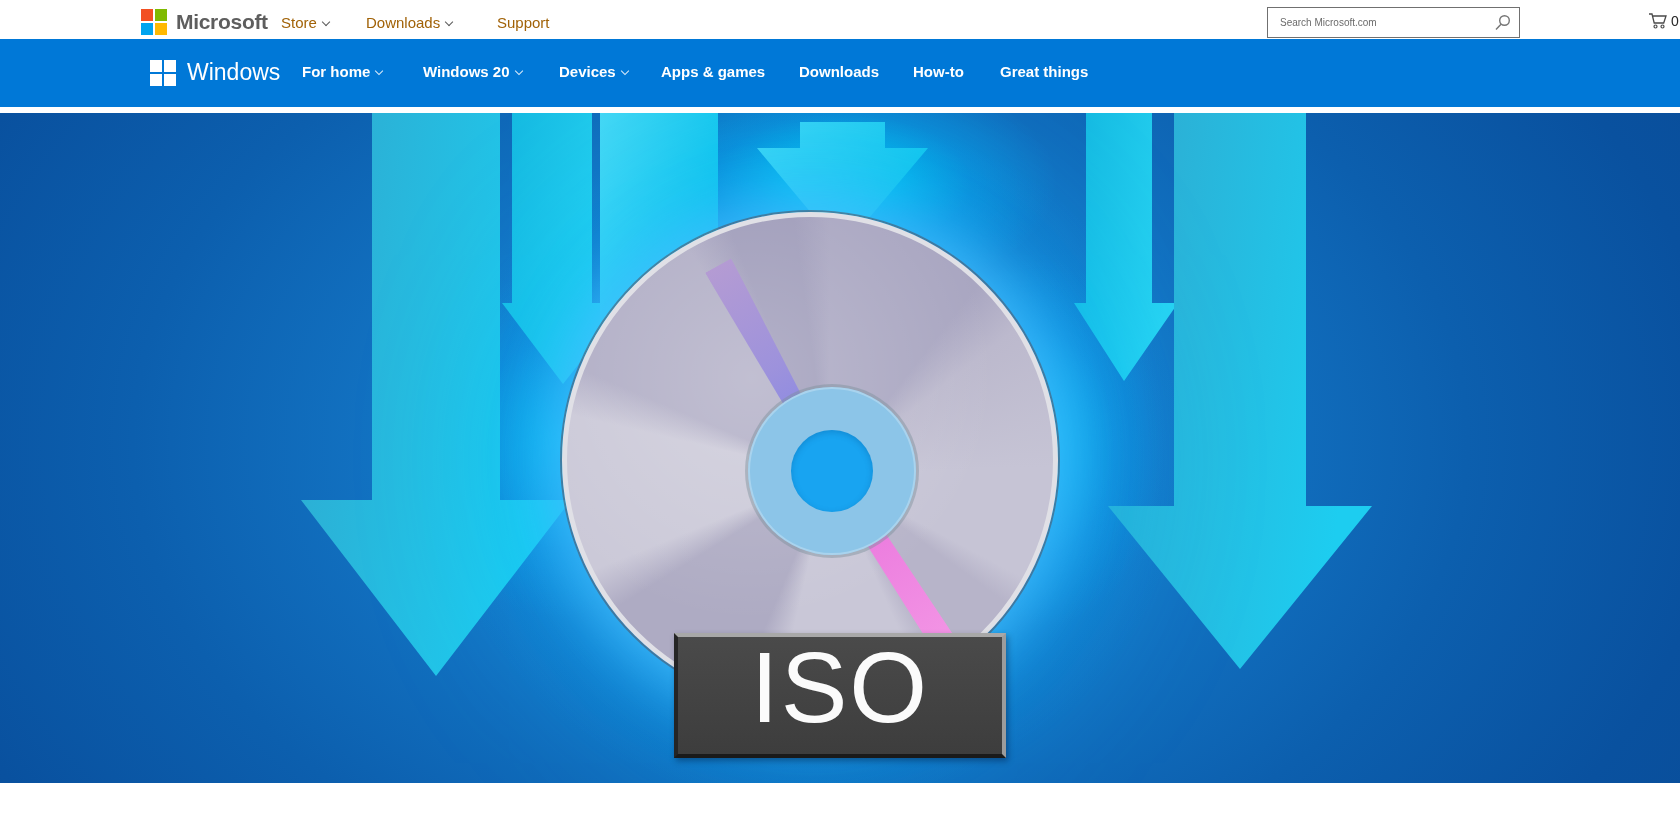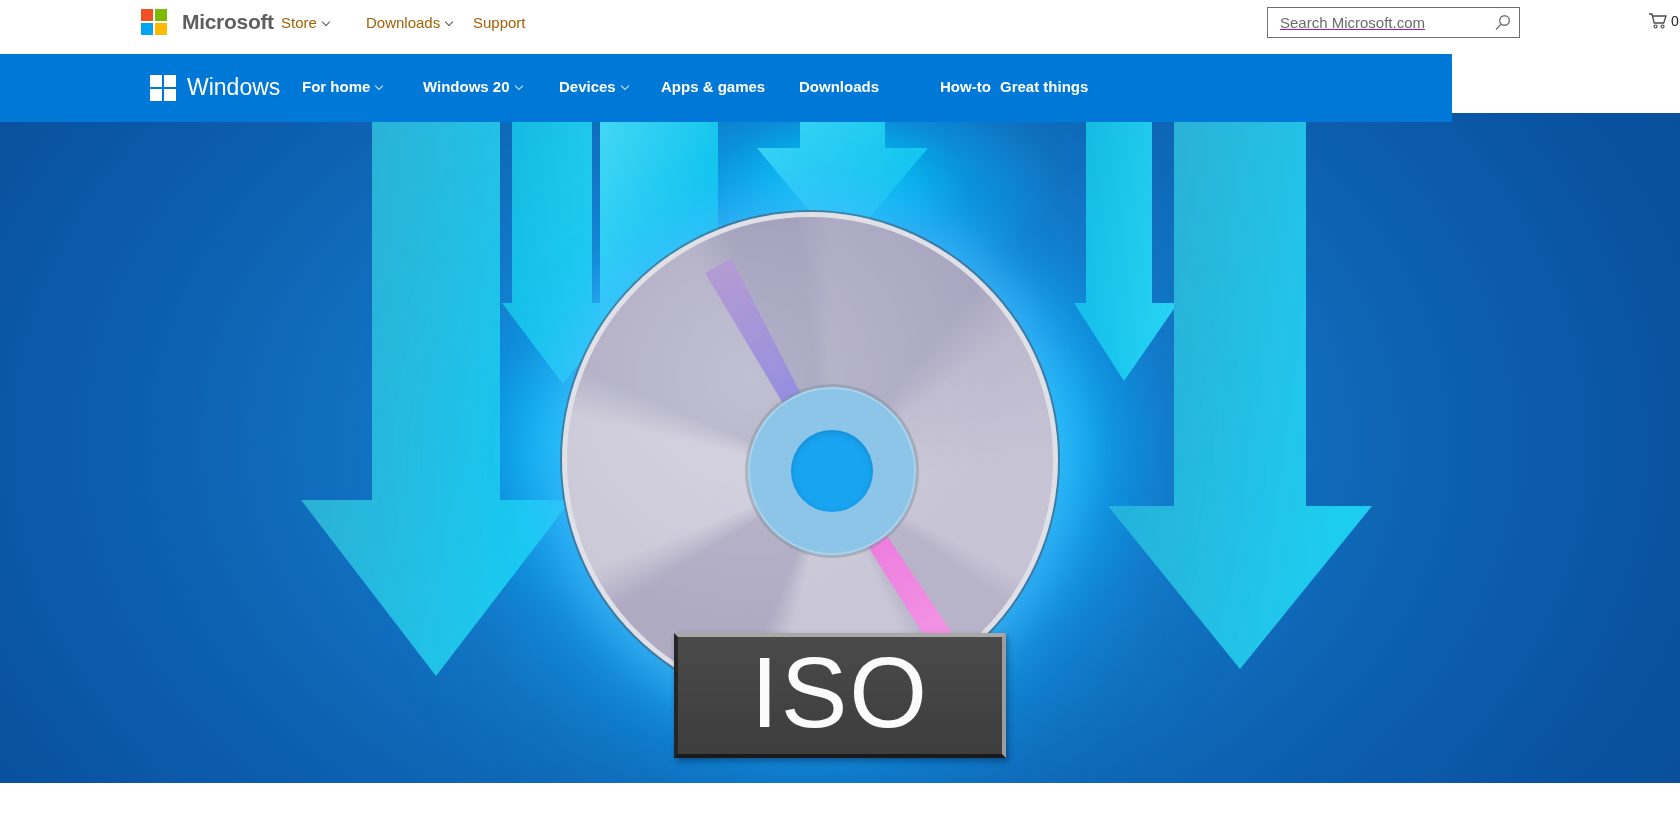--- a/index.html
+++ b/index.html
@@ -1,48 +1,48 @@
 <!DOCTYPE html>
 <html style="--nav-blue: #0078d7; --ms-red: #f25022; --ms-green: #7fba00; --ms-blue: #00a4ef; --ms-yellow: #ffb900; --arrow-cyan-dark: #2fa9cf; --arrow-cyan-bright: #1dcdf0; --hub-blue: #18a4f1; --hub-ring: #8cc5e8; --disc-lavender: #aaa7c1; --streak-purple: #8a8ce4; --streak-pink: #ef87e0; --iso-box-gray: #454545;"><head>
 <meta charset="utf-8">
 <style>
   * { margin:0; padding:0; box-sizing:border-box; }
   html,body { width:1680px; height:840px; overflow:hidden; background:#fff;
               font-family:"Liberation Sans", sans-serif; }
 
   
   .topbar { position:absolute; top:0; left:0; width:1680px; height:45px; background:#fff; z-index:10; }
-  .mslogo { position:absolute; left:141px; top:9px; display:flex; align-items:center; gap:15px; cursor:pointer; }
+  .mslogo { position:absolute; left:141px; top:9px; display:flex; align-items:center; gap:9px; cursor:pointer; }
   .squares { display:grid; grid-template-columns:12px 12px; grid-template-rows:12px 12px; gap:2px; }
   .squares i { display:block; }
   .sq-r { background:var(--ms-red); } .sq-g { background:var(--ms-green); }
   .sq-b { background:var(--ms-blue); } .sq-y { background:var(--ms-yellow); }
   .mslogo-text { font-size:21px; font-weight:700; color:#5e5e5e; letter-spacing:-0.3px; }
   .topbar-item { position:absolute; top:14px; font-size:15px; color:#a16207; cursor:pointer; white-space:nowrap; }
-  .ti-0 { left:281px; } .ti-1 { left:366px; } .ti-2 { left:473px; }
+  .ti-0 { left:281px; } .ti-1 { left:366px; } .ti-2 { left:497px; }
   .chev { display:inline-block; width:6px; height:6px; border-right:1px solid #5a5a5a;
           border-bottom:1px solid #5a5a5a; transform:rotate(45deg); margin-left:6px; margin-bottom:3px; }
   .search { position:absolute; left:1267px; top:7px; width:253px; height:31px; border:1px solid #707070; background:#fff; }
   .search input { position:absolute; inset:0; border:none; outline:none; padding:0 34px 0 12px;
-                  font-size:15px; color:#a21caf; font-family:"Liberation Sans",sans-serif; background:transparent;text-decoration:underline; }
+                  font-size:10px; color:#0c4a6e; font-family:"Liberation Sans",sans-serif; background:transparent; }
   .search input::placeholder { color:#6b6b6b; opacity:1; }
   .search svg { position:absolute; right:7px; top:6px; }
   .cart { position:absolute; left:1648px; top:11px; display:flex; align-items:center; gap:3px;
           color:#262626; font-size:14px; cursor:pointer; }
 
   
-  .navbar { position:absolute; top:54px; left:0; width:1452px; height:68px; background:var(--nav-blue); z-index:10; }
+  .navbar { position:absolute; top:39px; left:0; width:1680px; height:68px; background:var(--nav-blue); z-index:10; }
   .brand { position:absolute; left:150px; top:20px; display:flex; align-items:center; gap:11px; color:#fff; cursor:pointer; }
   .flag { display:grid; grid-template-columns:12px 12px; grid-template-rows:12px 12px; gap:2px; }
   .flag i { background:#fff; display:block; }
   .brand-text { font-size:23px; font-weight:400; }
   .nav-item { position:absolute; top:24px; color:#fff; font-size:15px; cursor:pointer; white-space:nowrap;font-weight:bold; }
   .nav-item .chev { border-color:rgba(255,255,255,.85); }
   .ni-0 { left:302px; } .ni-1 { left:423px; } .ni-2 { left:559px;text-align:right; } .ni-3 { left:661px; }
-  .ni-4 { left:799px; } .ni-5 { left:913px;margin-left:27px; } .ni-6 { left:1000px; }
+  .ni-4 { left:799px; } .ni-5 { left:913px; } .ni-6 { left:1000px; }
 
   
   .hero { position:absolute; top:113px; left:0; width:1680px; height:670px; overflow:hidden;
           background: radial-gradient(ellipse 1150px 820px at 800px 330px,
             #2e9be2 0%, #1478c8 30%, #0c5fae 58%, #09519f 80%, #0a4c97 100%); }
   .glow { position:absolute; border-radius:50%; pointer-events:none; }
   .g-halo  { left:430px; top:-5px;  width:760px; height:700px;
              background:radial-gradient(closest-side, rgba(40,180,255,.45), rgba(30,150,240,.18) 60%, transparent); }
   .g-top   { left:627px; top:-45px; width:430px; height:230px;
              background:radial-gradient(closest-side, rgba(0,225,255,.85), rgba(0,190,255,.3) 60%, transparent); }
@@ -77,21 +77,21 @@
           background:var(--hub-ring);
           box-shadow:0 0 0 3px rgba(125,145,155,.45), inset 0 0 0 2px rgba(255,255,255,.25); }
   .hub-hole { position:absolute; left:224px; top:213px; width:82px; height:82px; border-radius:50%;
           background:var(--hub-blue); box-shadow:inset 0 2px 6px rgba(0,60,120,.25); }
 
   
   .iso-box { position:absolute; left:674px; top:520px; width:332px; height:125px; z-index:4;
           background:linear-gradient(#4a4a4a,#3d3d3d);
           border-top:4px solid #a8a8a8; border-right:4px solid #9c9c9c;
           border-left:4px solid #252525; border-bottom:4px solid #1a1a1a;
-          display:flex; align-items:center; justify-content:center;
+          display:flex; align-items:flex-start; justify-content:center;
           box-shadow:2px 3px 6px rgba(0,0,30,.35); }
   .iso-text { font-size:100px; font-weight:400; color:#fbfbfb; letter-spacing:2px; line-height:1;
           padding-bottom:8px; }
 
   .bottom-strip { position:absolute; top:783px; left:0; width:1680px; height:57px; background:#fff; }
 </style>
 </head>
 <body>
 
 <header class="topbar">

